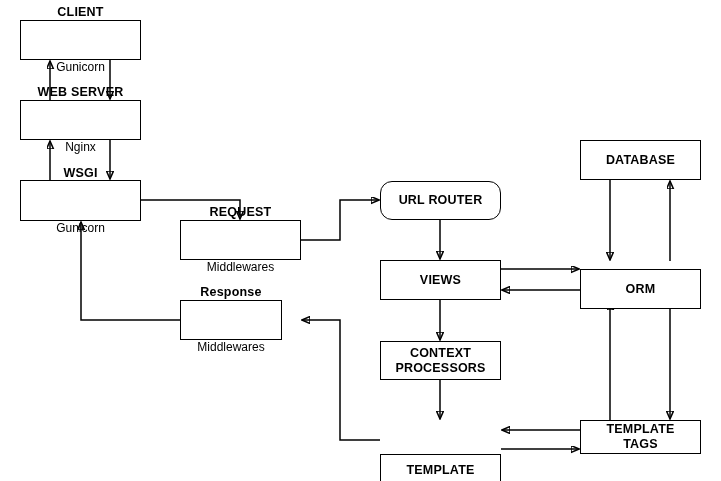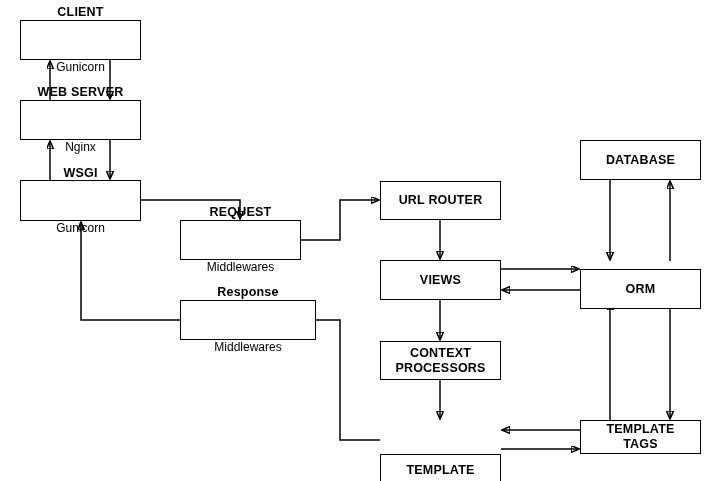--- a/index.html
+++ b/index.html
@@ -48,22 +48,22 @@
   }
   .node .subtitle {
     font-size: 12px;
     font-weight: normal;
   }
   
   #n-client            { left: 20px;  top: 20px;  width: 121px; height: 40px; }
   #n-web-server        { left: 20px;  top: 100px; width: 121px; height: 40px; }
   #n-wsgi              { left: 20px;  top: 180px; width: 121px; height: 41px; }
   #n-request           { left: 180px; top: 220px; width: 121px; height: 40px; }
-  #n-response          { left: 180px; top: 300px; width: 136px; height: 40px; }
-  #n-url-router        { left: 380px; top: 181px; width: 121px; height: 39px; }
+  #n-response          { left: 180px; top: 300px; width: 102px; height: 40px; }
+  #n-url-router        { left: 380px; top: 181px; width: 121px; height: 39px; border-radius: 12px; }
   #n-views             { left: 380px; top: 260px; width: 121px; height: 40px; }
   #n-context-processors{ left: 380px; top: 341px; width: 121px; height: 39px; padding: 5px 10px; }
   #n-template          { left: 380px; top: 443px; width: 121px; height: 32px; margin-top: 11px; }
   #n-database          { left: 580px; top: 140px; width: 121px; height: 40px; }
   #n-orm               { left: 580px; top: 261px; width: 121px; height: 40px; margin-top: 8px; }
   #n-template-tags     { left: 580px; top: 420px; width: 121px; height: 34px; padding: 0 10px; }
 </style>
 </head>
 <body>
 

